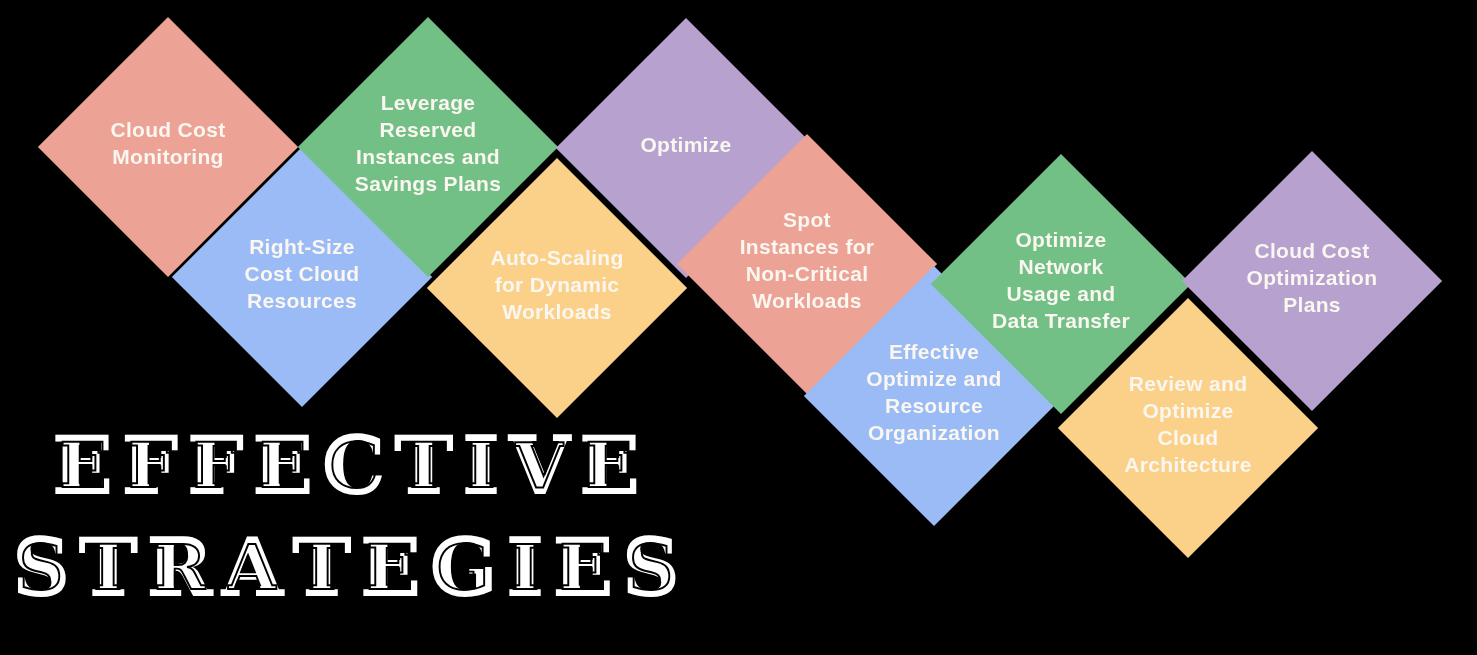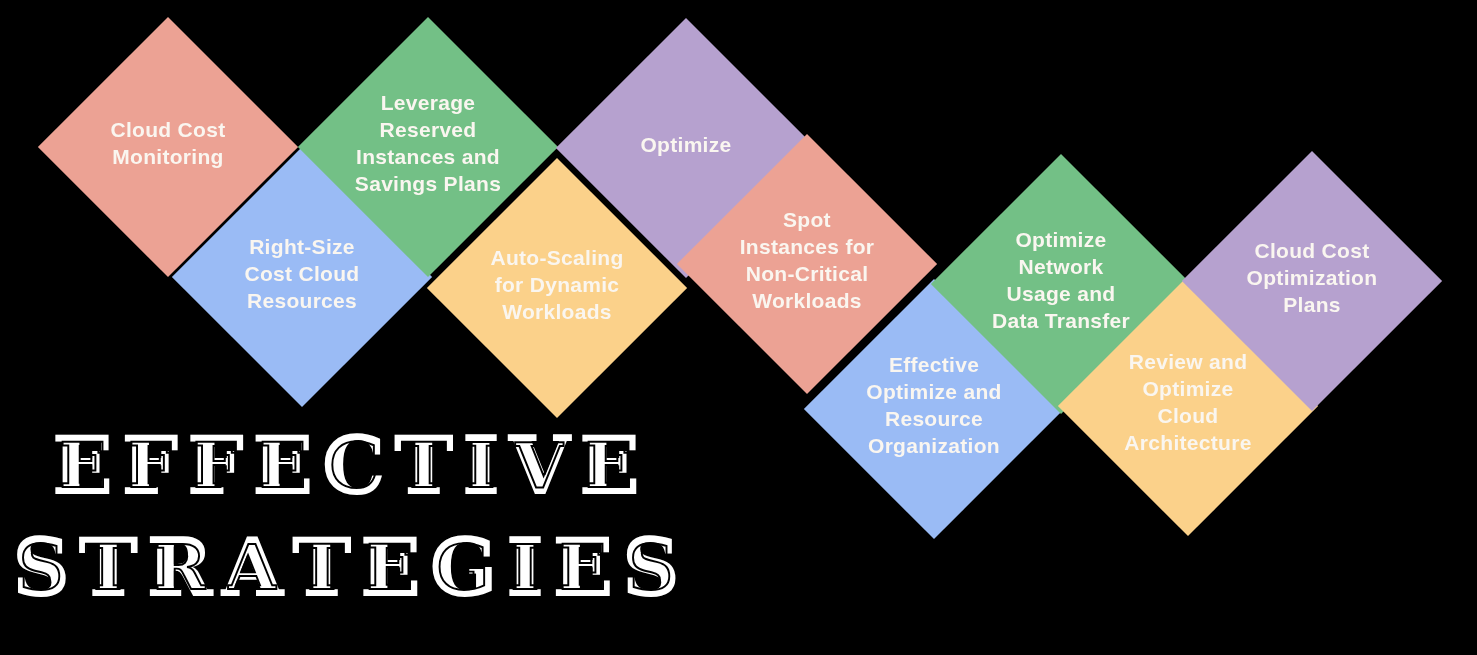--- a/index.html
+++ b/index.html
@@ -132,41 +132,41 @@
   <div class="diamond" style="left:807px; top:264px;">
     <div class="shape" style="background: rgb(236, 162, 148);"></div>
     <div class="label">
       <div class="line">Spot</div>
       <div class="line">Instances for</div>
       <div class="line">Non-Critical</div>
       <div class="line">Workloads</div>
     </div>
   </div>
 
-  <div class="diamond" style="left:934px; top:409px;">
+  <div class="diamond" style="left:934px; top:396px;">
     <div class="shape" style="background: rgb(154, 187, 245);"></div>
     <div class="label">
       <div class="line">Effective</div>
       <div class="line">Optimize and</div>
       <div class="line">Resource</div>
       <div class="line">Organization</div>
     </div>
   </div>
 
   <div class="diamond" style="left:1061px; top:284px;">
     <div class="shape" style="background: rgb(115, 192, 134);"></div>
     <div class="label">
       <div class="line">Optimize</div>
       <div class="line">Network</div>
       <div class="line">Usage and</div>
       <div class="line">Data Transfer</div>
     </div>
   </div>
 
-  <div class="diamond" style="left:1188px; top:406px;">
+  <div class="diamond" style="left:1188px; top:428px;">
     <div class="shape" style="background: rgb(251, 209, 138);"></div>
     <div class="label">
       <div class="line">Review and</div>
       <div class="line">Optimize</div>
       <div class="line">Cloud</div>
       <div class="line">Architecture</div>
     </div>
   </div>
 
   <div class="diamond" style="left:1312px; top:281px;">

